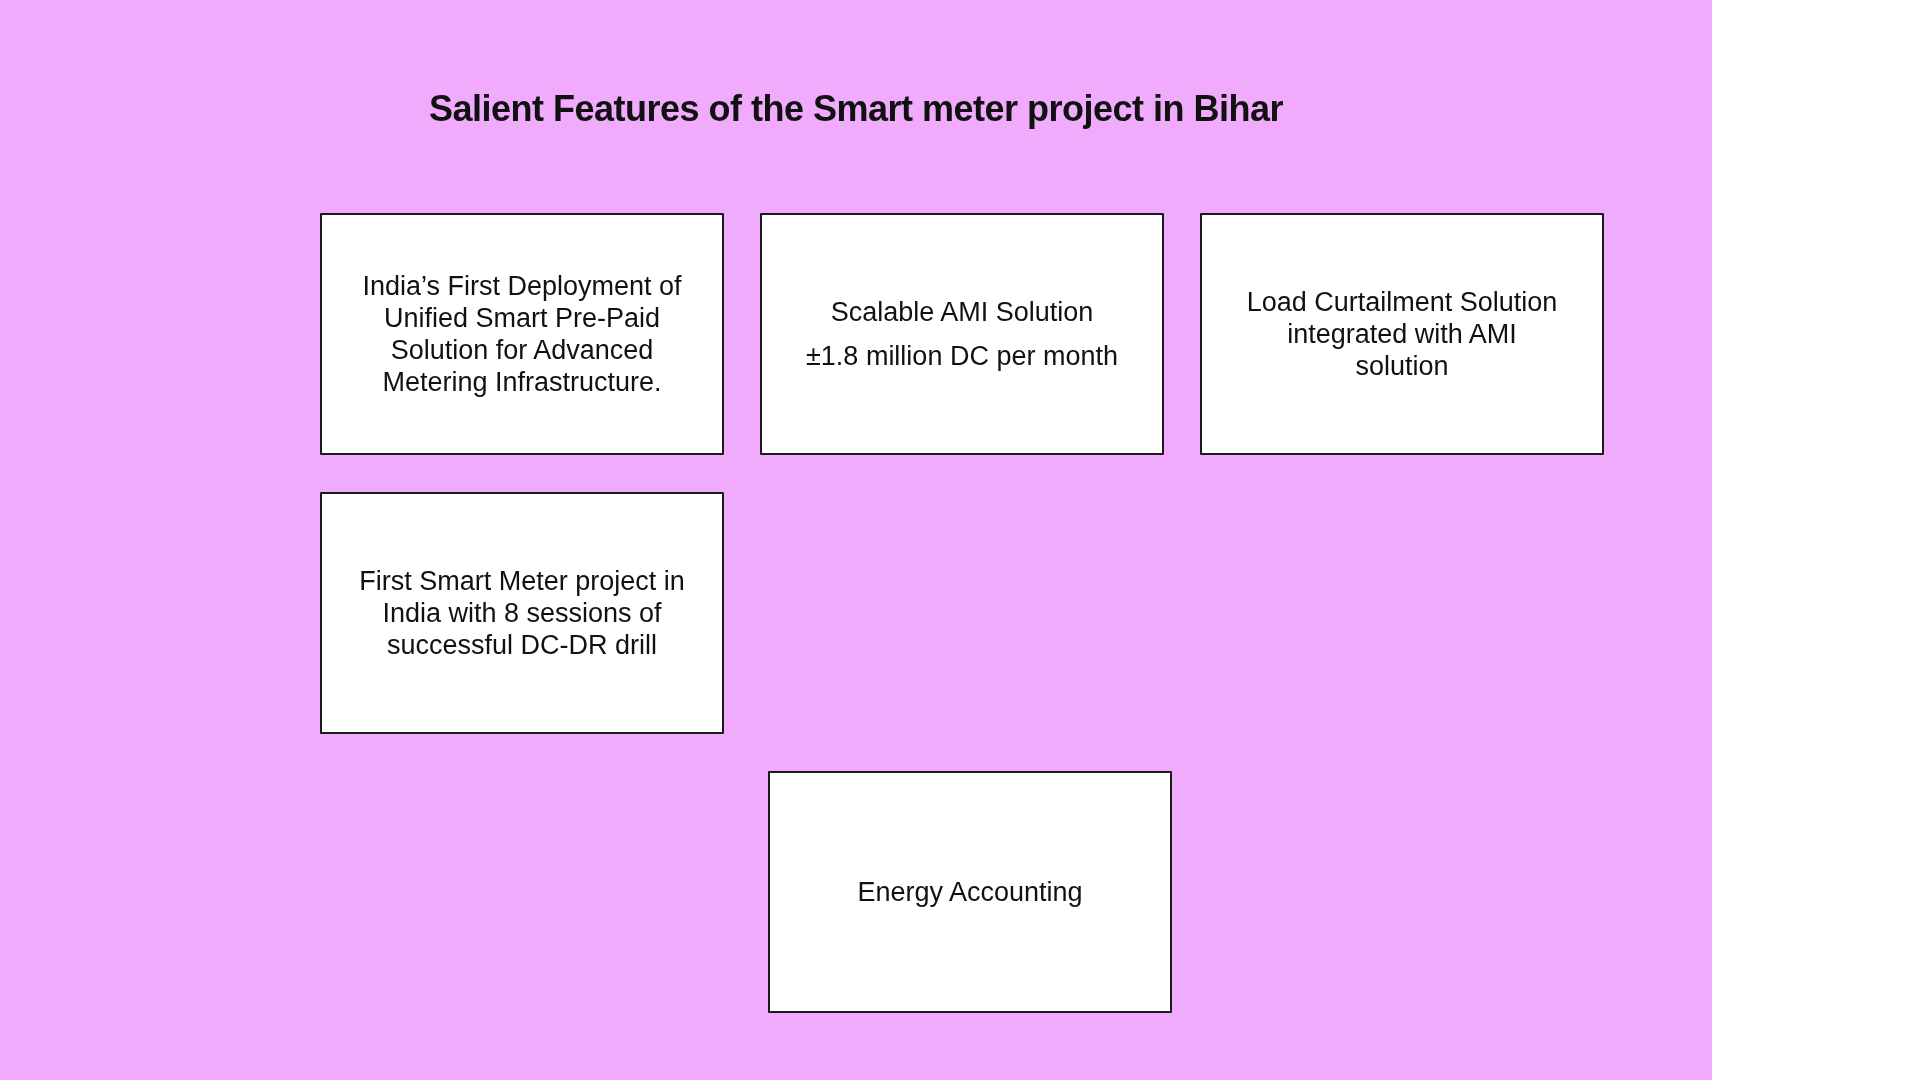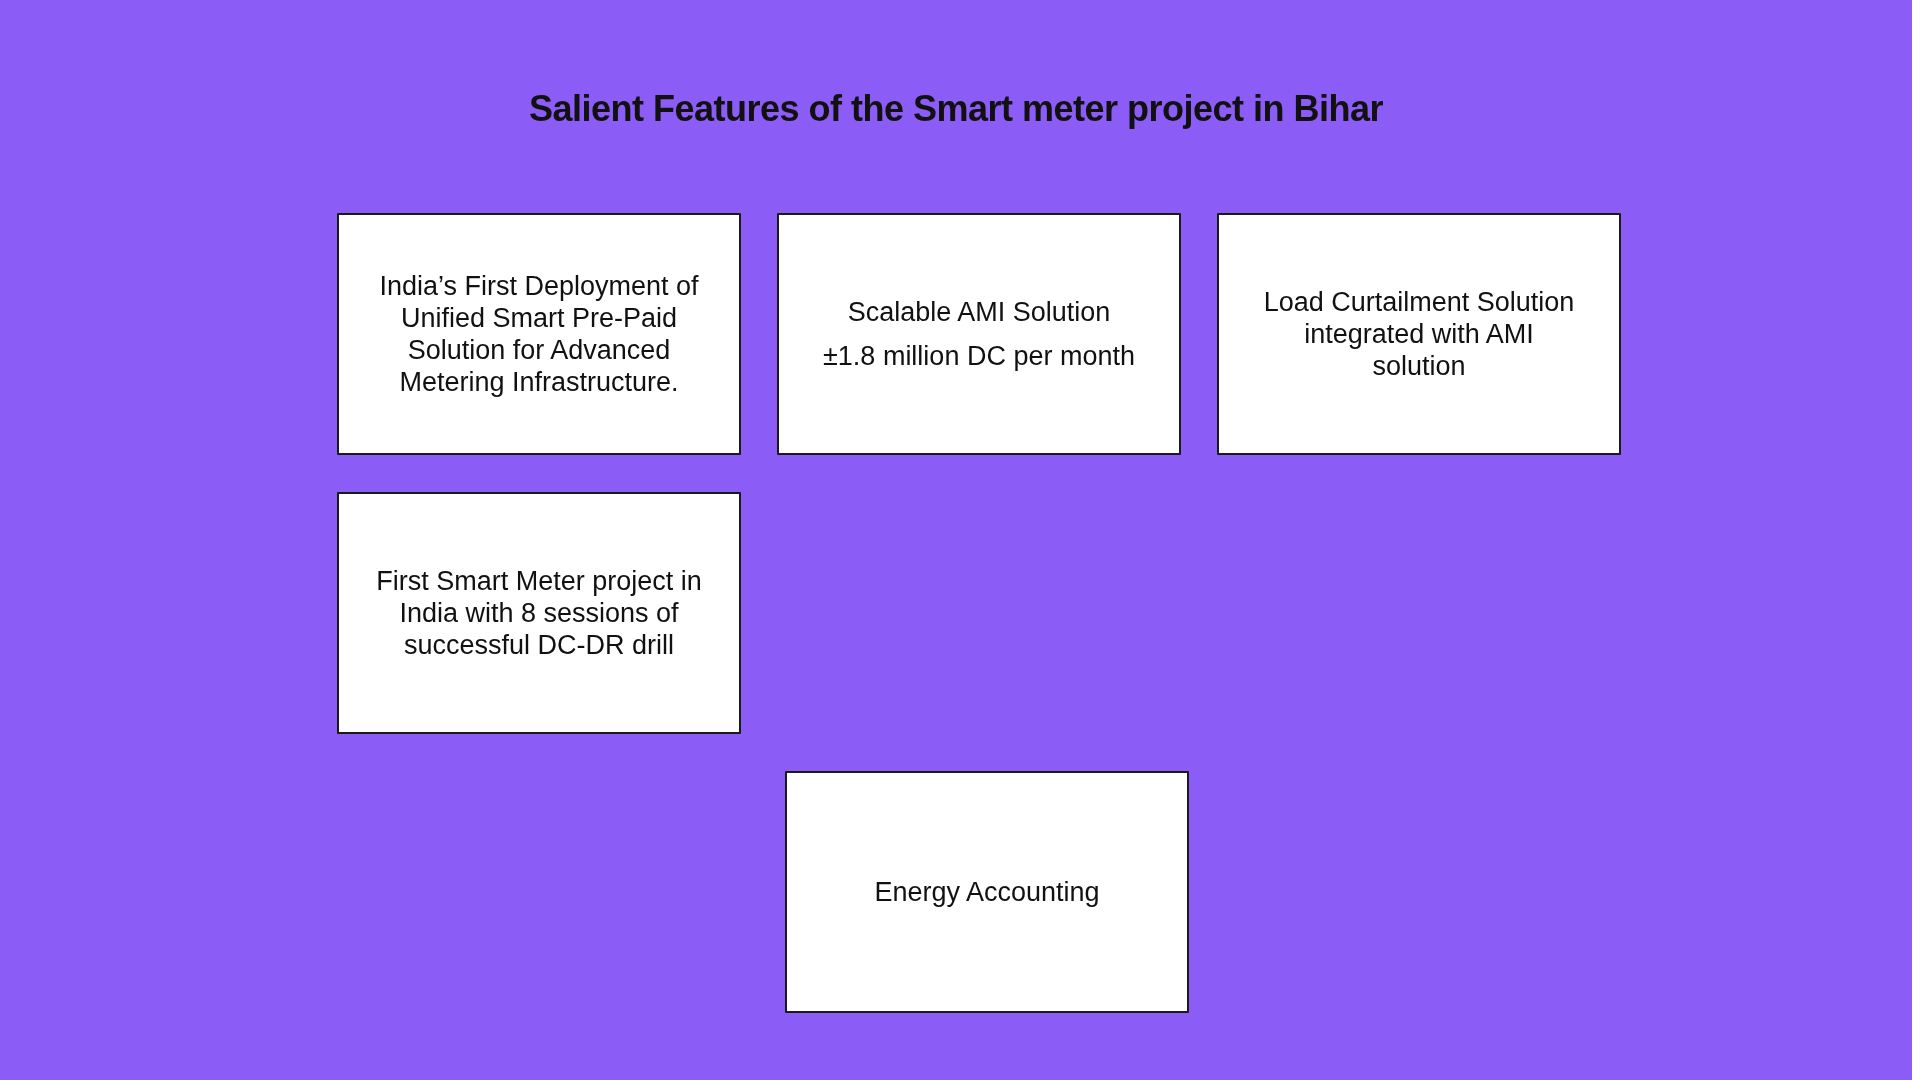--- a/index.html
+++ b/index.html
@@ -6,39 +6,39 @@
     margin: 0;
     padding: 0;
     background: #ffffff;
     width: 1920px;
     height: 1080px;
     overflow: hidden;
     font-family: "Liberation Sans", sans-serif;
   }
   .page {
     position: relative;
-    width: 1912px;
+    width: 1712px;
     height: 1080px;
-    background: #8b5cf6;
+    background: #f0abfc;
   }
   .title {
     position: absolute;
     top: 88px;
     left: 0;
     width: 100%;
     text-align: center;
     font-weight: 700;
     font-size: 36px;
     letter-spacing: -0.5px;
     color: #111111;
     font-family: "Liberation Sans", sans-serif;
   }
   .grid {
     position: absolute;
-    left: 337px;
+    left: 320px;
     top: 213px;
     display: grid;
     grid-template-columns: repeat(3, 404px);
     grid-auto-rows: 242px;
     column-gap: 36px;
     row-gap: 37px;
   }
   .box {
     box-sizing: border-box;
     width: 404px;

